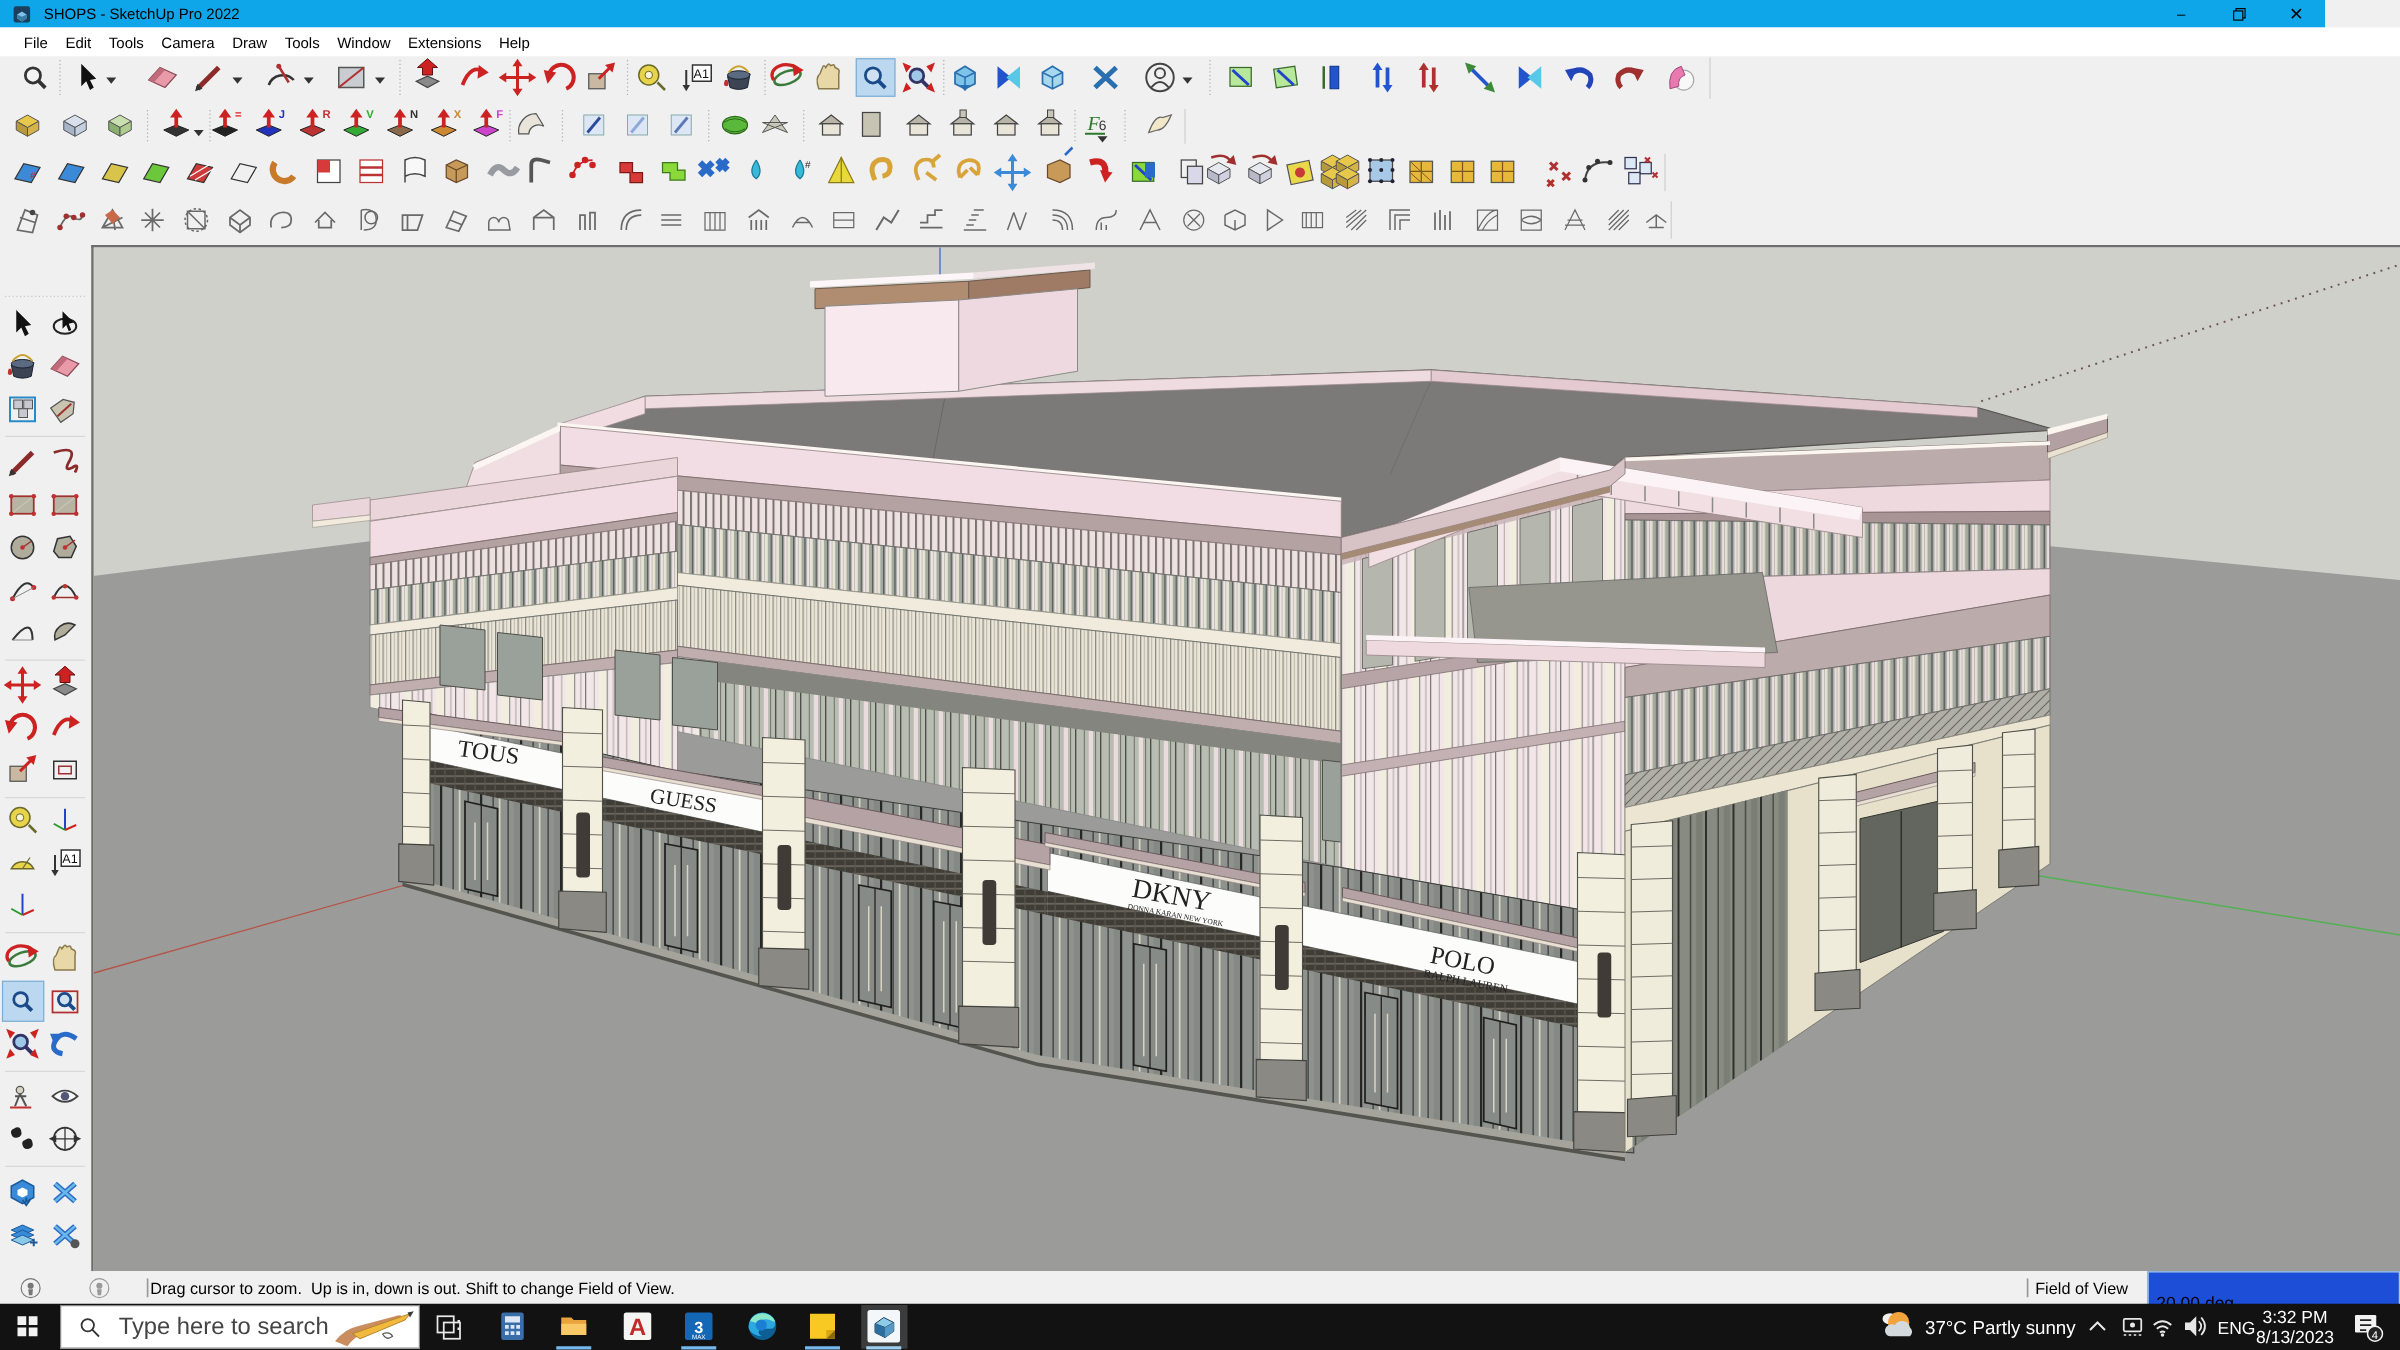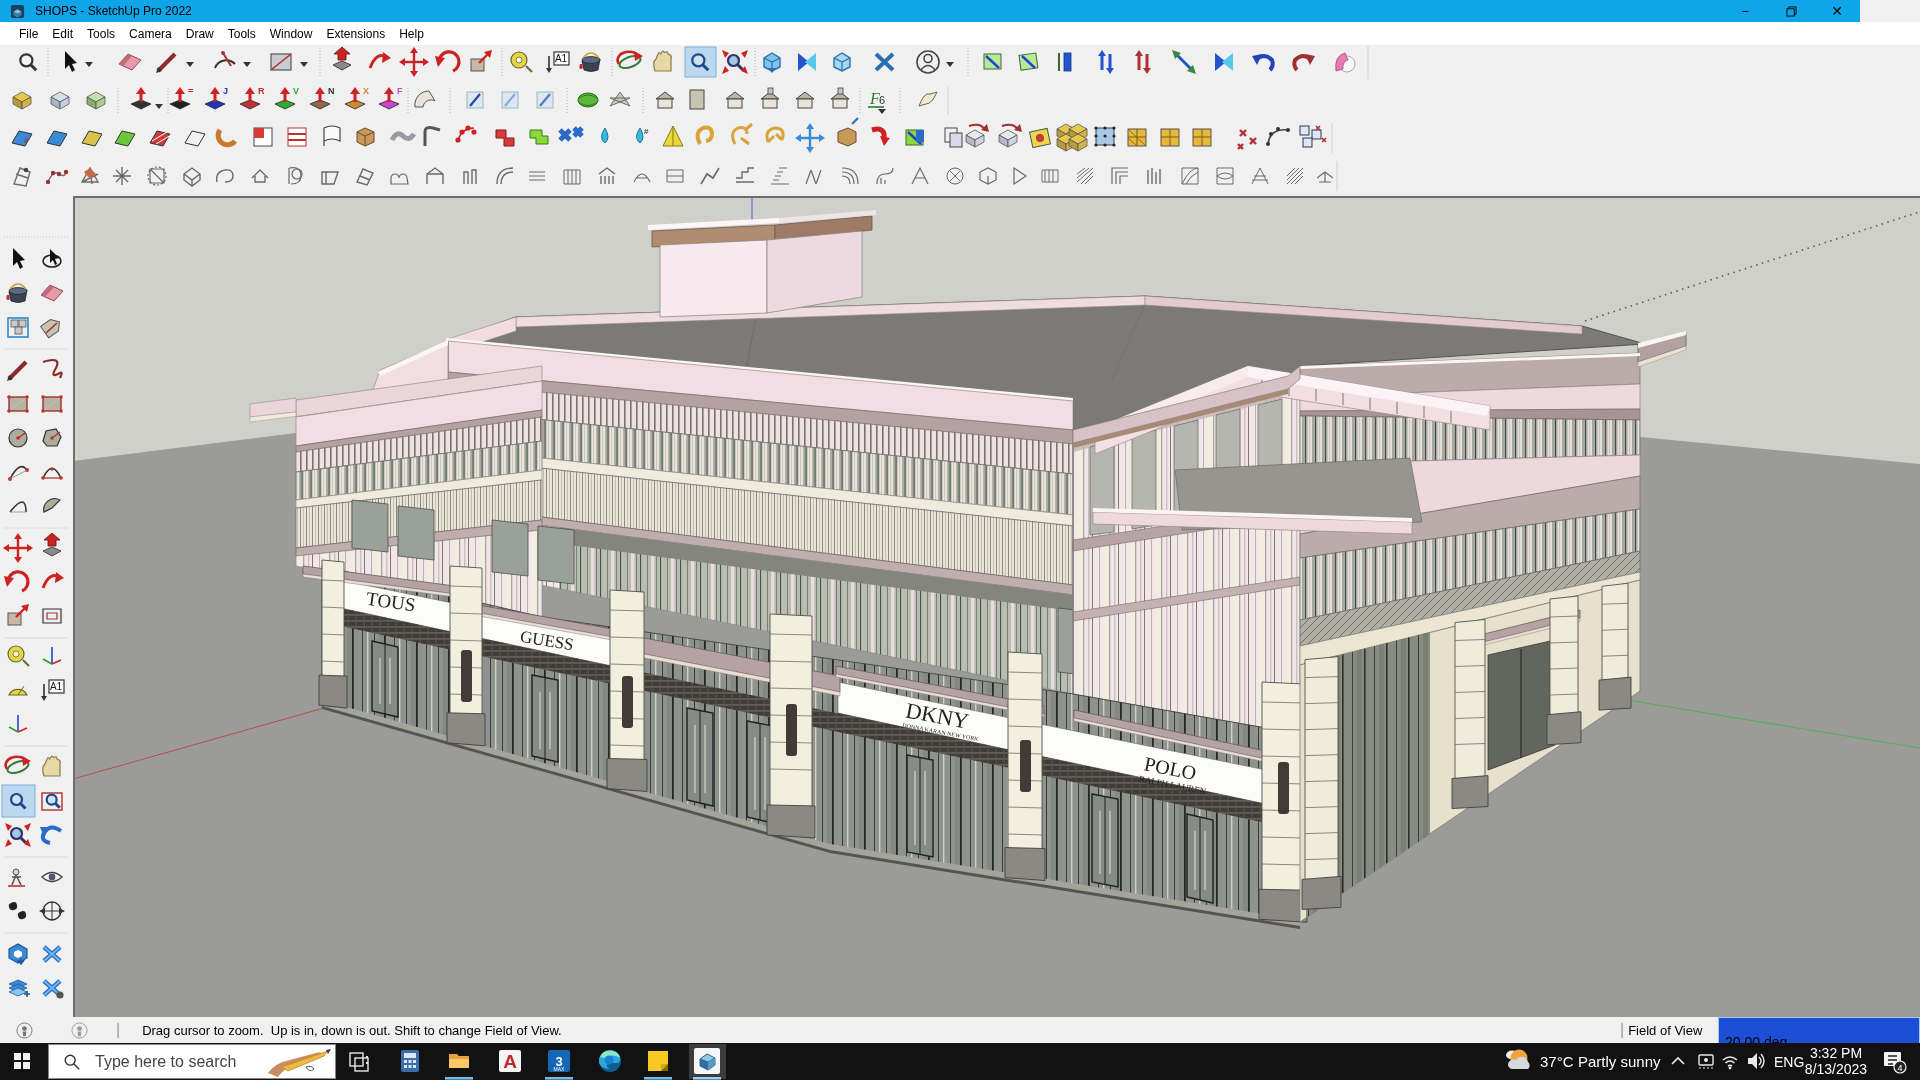--- a/index.html
+++ b/index.html
@@ -15,21 +15,21 @@
 #ltsvg{position:absolute;left:0;top:196px}
 #lefttools{position:absolute;left:0;top:196px;width:73px;height:821px;background:#f0f0f0}
 #viewport{position:absolute;left:73px;top:196px;width:1847px;height:821px;overflow:hidden;border-left:2px solid #6e6e6e;border-top:2px solid #6e6e6e}
 #vpsvg{position:absolute;left:-75px;top:-198px}
 #statusbar{position:absolute;left:0;top:1017px;width:1920px;height:26px;background:#f0f0f0;display:flex;align-items:center}
 #statusbar .stext{font-size:13px;color:#000}
 #fovbox{position:absolute;right:0;top:1017px;width:202px;height:26px;background:#1d4ed8;border:1px solid #a8c8e8;font-size:14px;color:#000;padding:16px 6px}
 #taskbar{position:absolute;left:0;top:1043px;width:1920px;height:37px;background:#121212}
 #tksvg{position:absolute;left:0;top:1043px}
 #search{position:absolute;left:48px;top:1044px;width:288px;height:35px;background:#ffffff;border:1px solid #888;display:flex;align-items:center}
-#search .stext{font-size:16px;color:#444;margin-left:14px}
+#search .stext{font-size:19px;color:#444;margin-left:14px}
 </style>
 </head>
 <body>
 <div id="titlebar">
   <svg class="ticon" viewBox="0 0 16 16">
       <rect x="1" y="1" width="14" height="14" rx="2" fill="#1c3f5e"></rect>
       <path d="M4 8l4-2.5L12 8v3.5L8 14l-4-2.5z" fill="#7ec3e8"></path>
       <path d="M4 8l4 2v4l-4-2.5zM12 8l-4 2v4l4-2.5z" fill="#3a7ca8"></path>
     </svg>
   <span class="ttext">SHOPS - SketchUp Pro 2022</span>
@@ -910,21 +910,21 @@
       <circle cx="9" cy="9" r="8" fill="none" stroke="#777"></circle>
       <circle cx="9" cy="7" r="2.6" fill="#777"></circle>
       <path d="M7 10h4l-.6 5h-2.8z" fill="#777"></path>
     </svg>
   <svg width="17" height="17" viewBox="0 0 18 18" style="margin-left:38px">
       <circle cx="9" cy="9" r="8" fill="none" stroke="#999"></circle>
       <circle cx="9" cy="7" r="2.6" fill="#999"></circle>
       <path d="M7 10h4l-.6 5h-2.8z" fill="#999"></path>
     </svg>
   <span style="color:#999;margin-left:28px">|</span>
-  <span class="stext" style="margin-left:22px">Drag cursor to zoom.&nbsp; Up is in, down is out. Shift to change Field of View.</span>
+  <span class="stext" style="">Drag cursor to zoom.&nbsp; Up is in, down is out. Shift to change Field of View.</span>
 </div>
 <div style="position:absolute;left:1620px;top:1017px;width:300px;height:26px;background:#f0f0f0;display:flex;align-items:center">
     <span style="color:#999">|</span>
     <span style="font-size:13px;color:#000;margin-left:4px">Field of View</span>
   </div>
 <div id="fovbox">20.00 deg.</div>
 <div id="taskbar"></div>
 <div id="search">
     <svg width="18" height="18" viewBox="0 0 20 20" style="margin-left:14px">
       <circle cx="8" cy="8" r="5.5" fill="none" stroke="#333" stroke-width="1.6"></circle>

